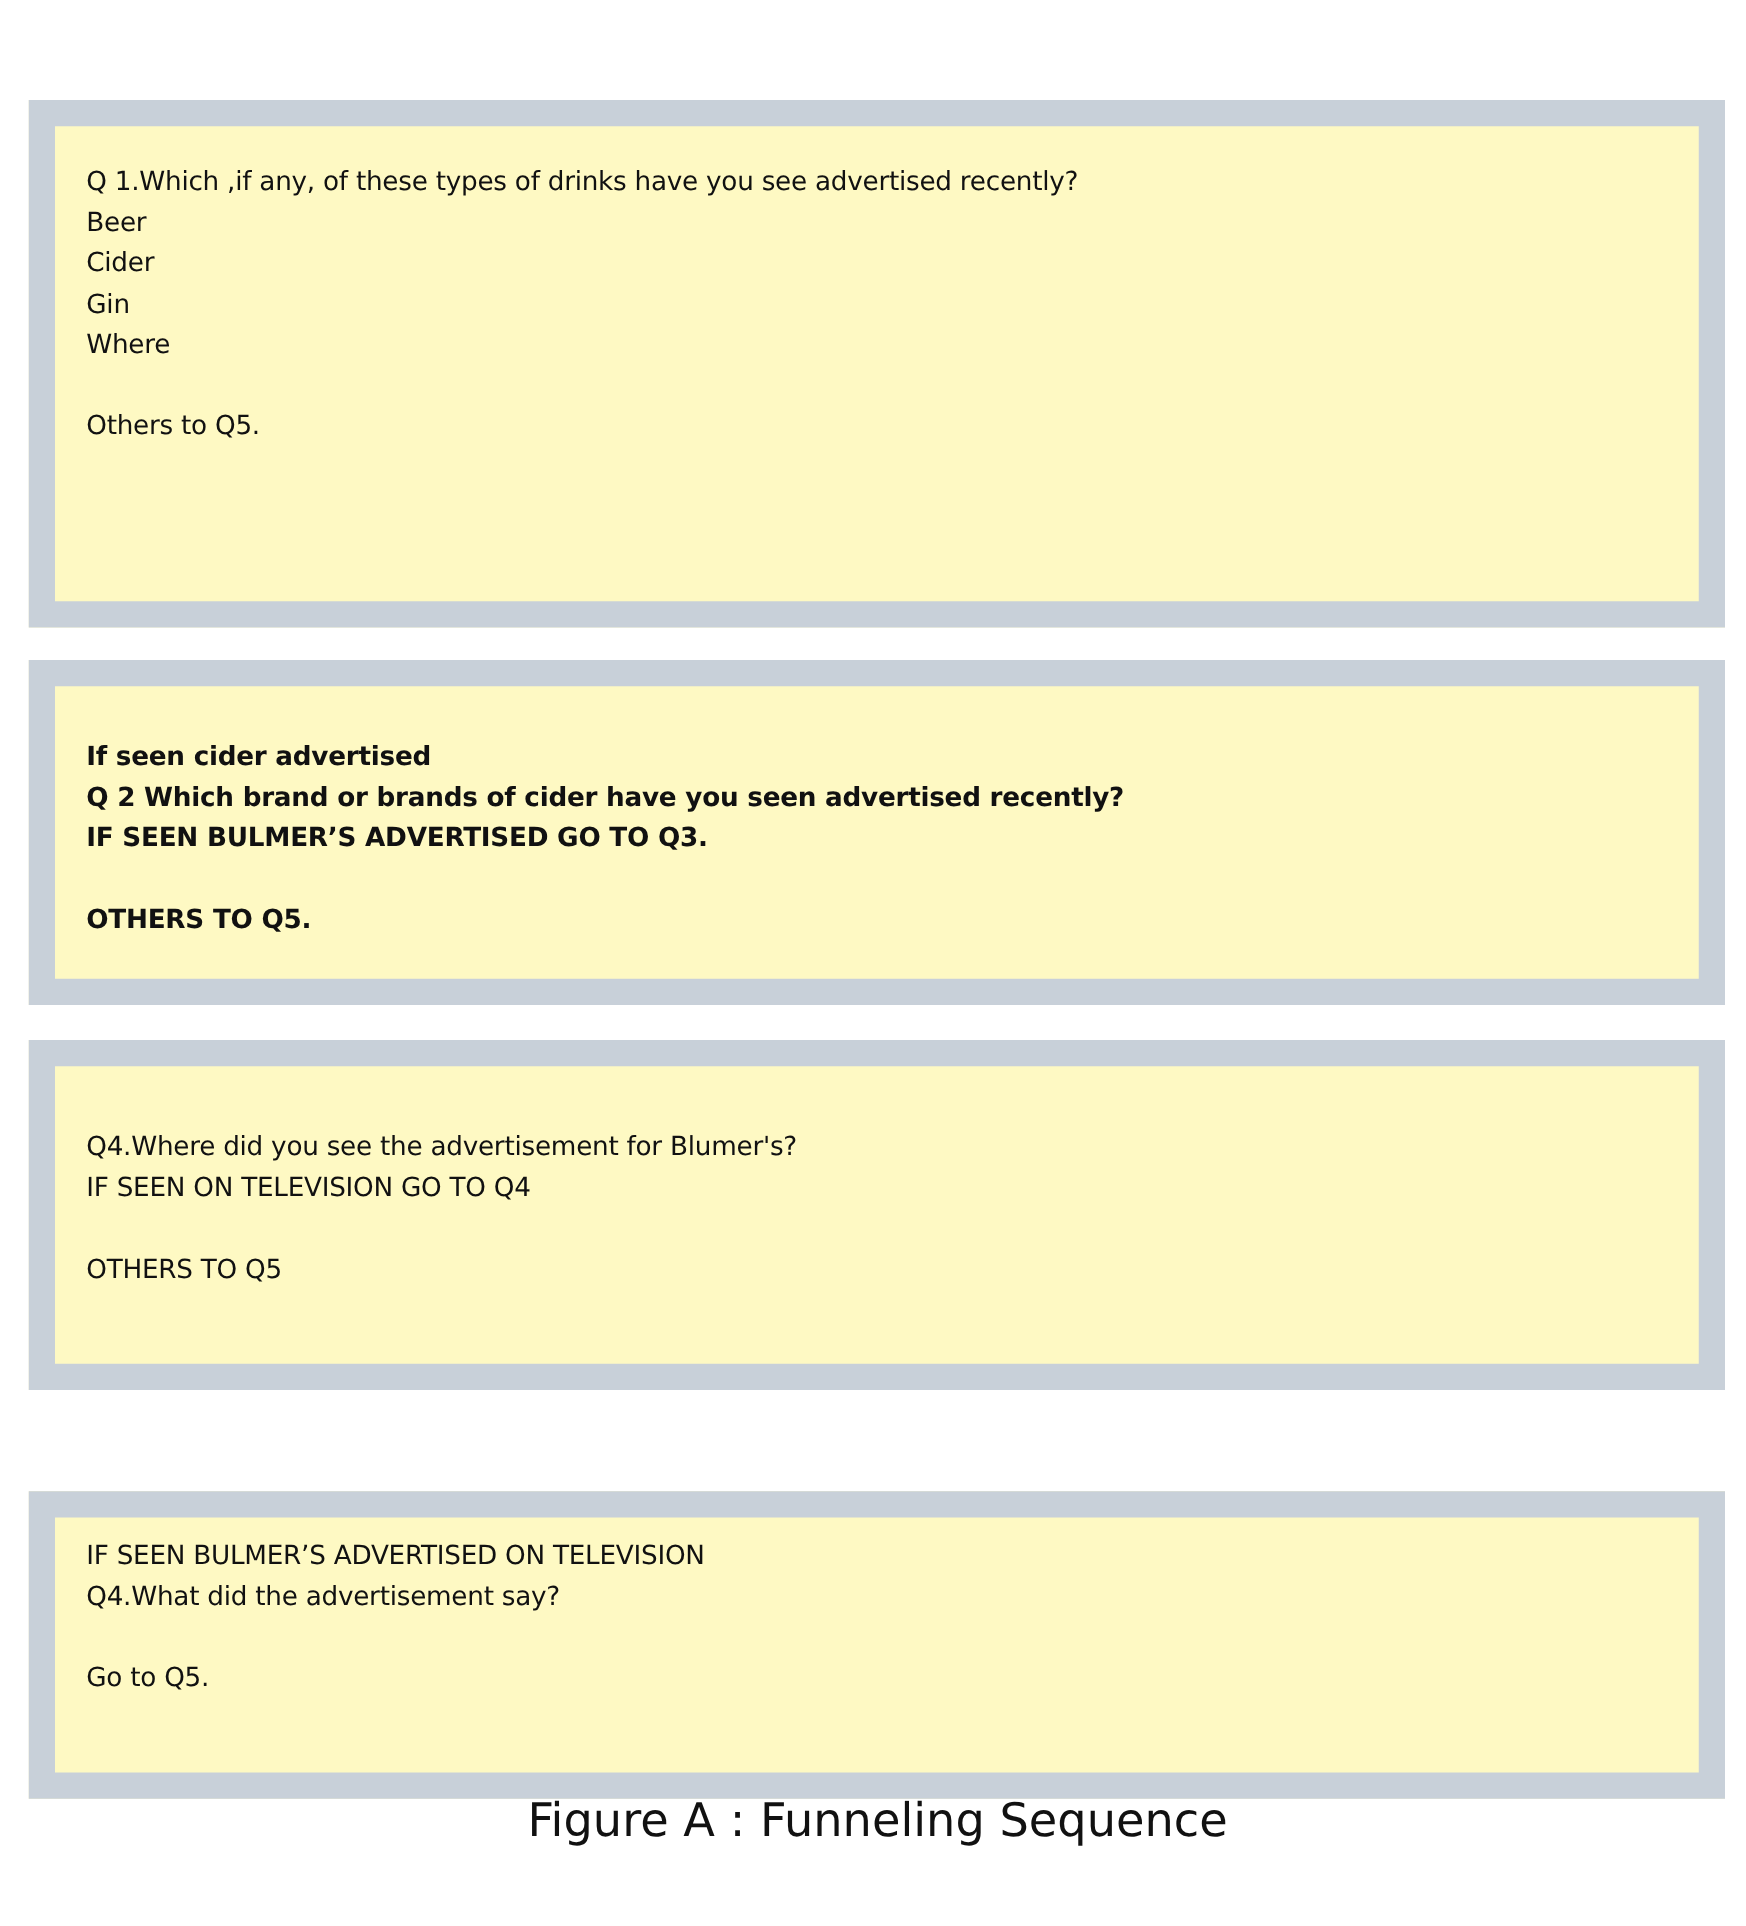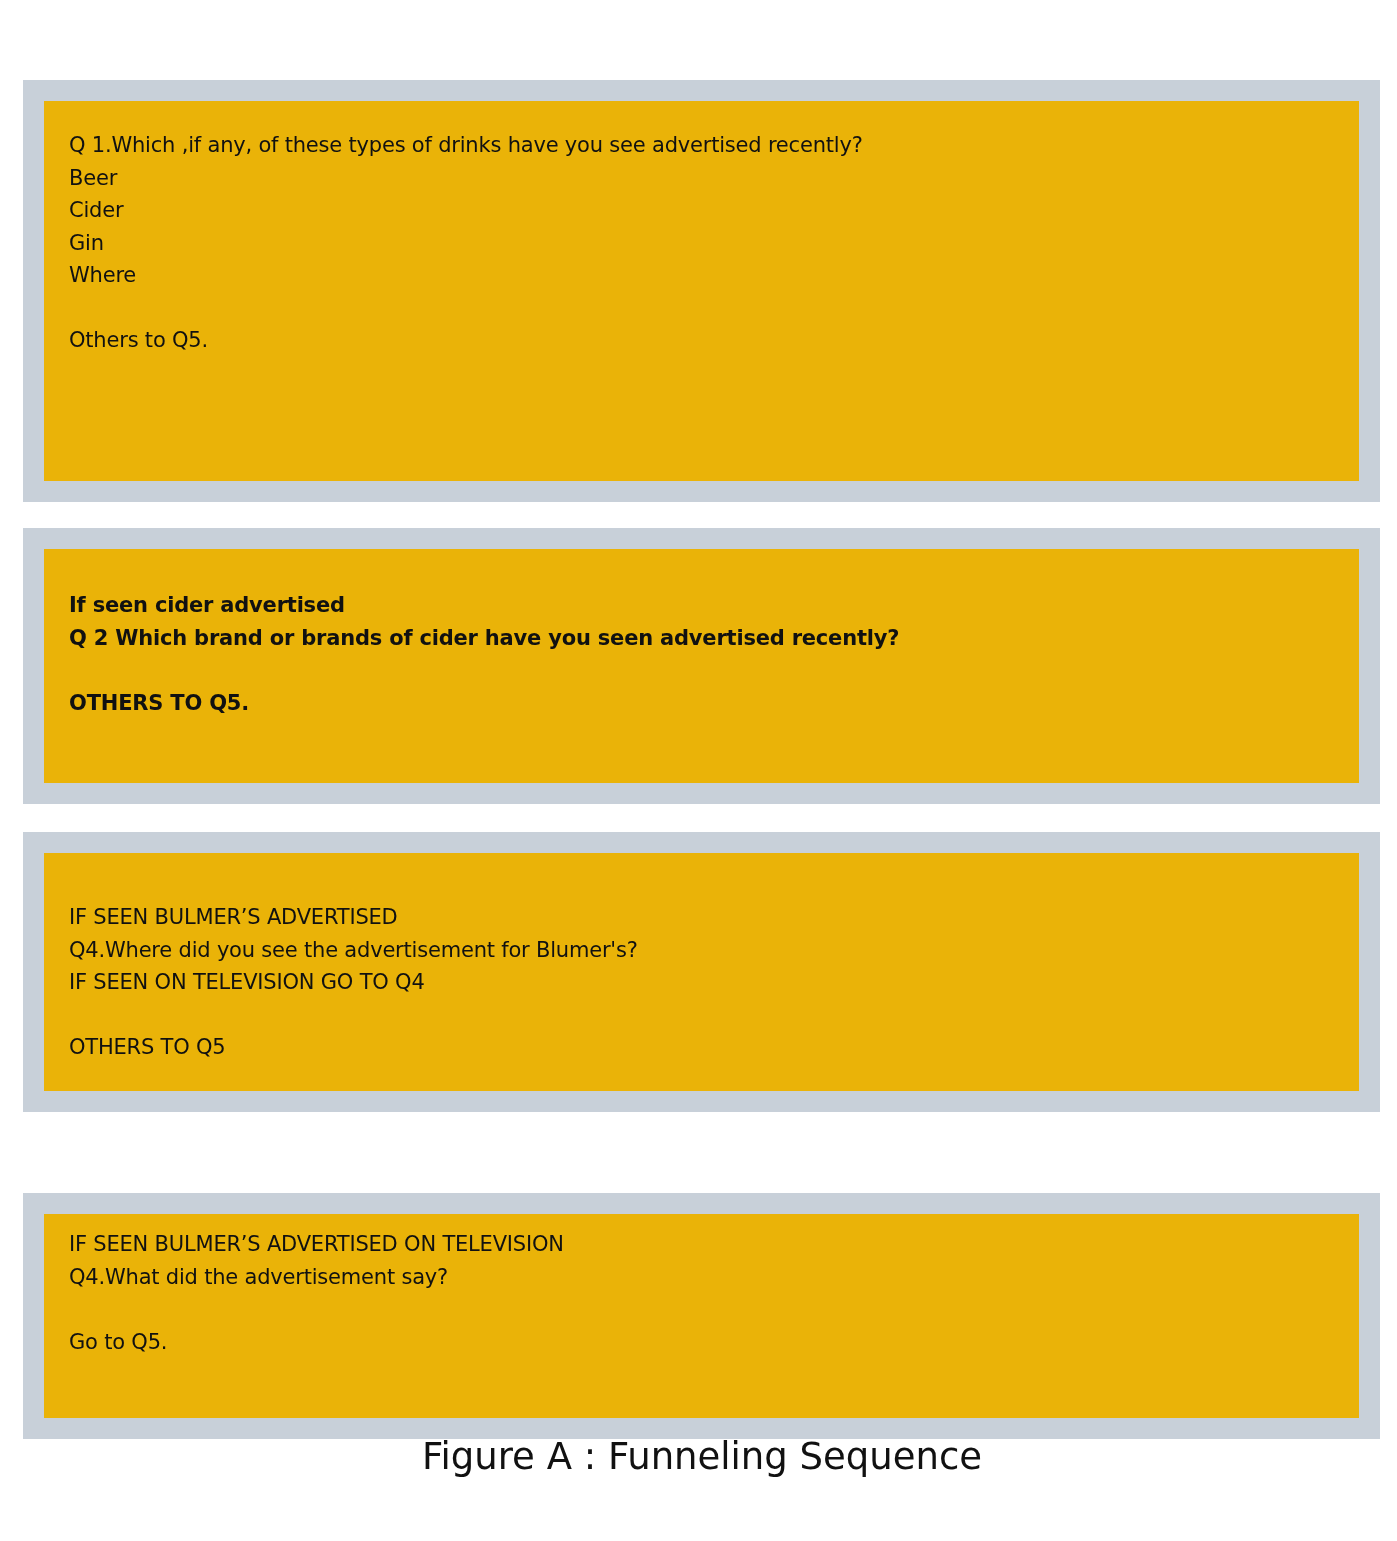--- a/index.html
+++ b/index.html
@@ -3,21 +3,21 @@
   <meta charset="utf-8">
   <style>
     html, body { margin: 0; padding: 0; background: #ffffff; }
     body {
       width: 1397px; height: 1541px; position: relative; overflow: hidden;
       font-family: "DejaVu Sans", "Liberation Sans", sans-serif;
       color: #111111;
     }
     .box {
       position: absolute; left: 23px; width: 1315px;
-      border: 21px solid #c8d0d9; background: #eab308;
+      border: 21px solid #c8d0d9; background: #fef9c3;
     }
     .box .content {
       position: absolute; left: 25px; right: 25px;
       font-size: 21px; line-height: 32.5px; letter-spacing: -0.2px;
     }
     .line { display: block; height: 32.5px; white-space: pre; }
     .caption {
       position: absolute; left: 0; width: 1404px; top: 1432px;
       text-align: center; font-size: 37px; line-height: 50px; color: #111;
     }
@@ -34,28 +34,28 @@
     <span class="line">Where</span>
     <span class="line"></span>
     <span class="line">Others to Q5.</span>
   </div>
 </div>
 
 <div class="box" style="top:528px; height:234px;">
   <div class="content" style="top:40px;font-weight:bold;">
     <span class="line">If seen cider advertised</span>
     <span class="line">Q 2 Which brand or brands of cider have you seen advertised recently?</span>
+    <span class="line">IF SEEN BULMER’S ADVERTISED GO TO Q3.</span>
     <span class="line"></span>
     <span class="line">OTHERS TO Q5.</span>
   </div>
 </div>
 
 <div class="box" style="top:832px; height:238px;">
   <div class="content" style="top:48px;">
-    <span class="line">IF SEEN BULMER’S ADVERTISED</span>
     <span class="line">Q4.Where did you see the advertisement for Blumer's?</span>
     <span class="line">IF SEEN ON TELEVISION GO TO Q4</span>
     <span class="line"></span>
     <span class="line">OTHERS TO Q5</span>
   </div>
 </div>
 
 <div class="box" style="top:1146px; height:204px;margin-top:47px;">
   <div class="content" style="top:14px;">
     <span class="line">IF SEEN BULMER’S ADVERTISED ON TELEVISION</span>

